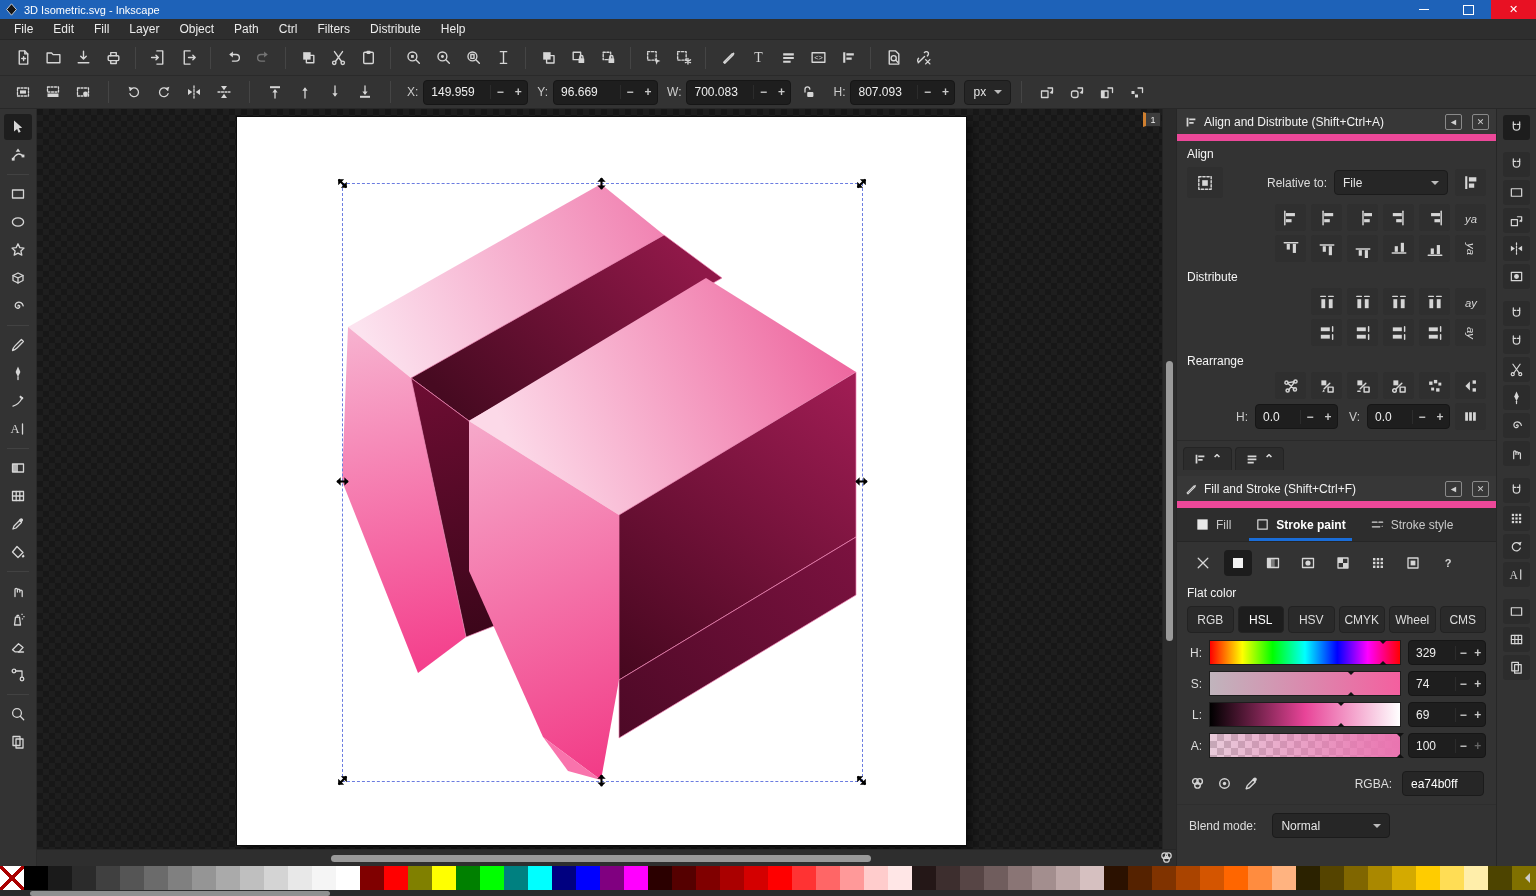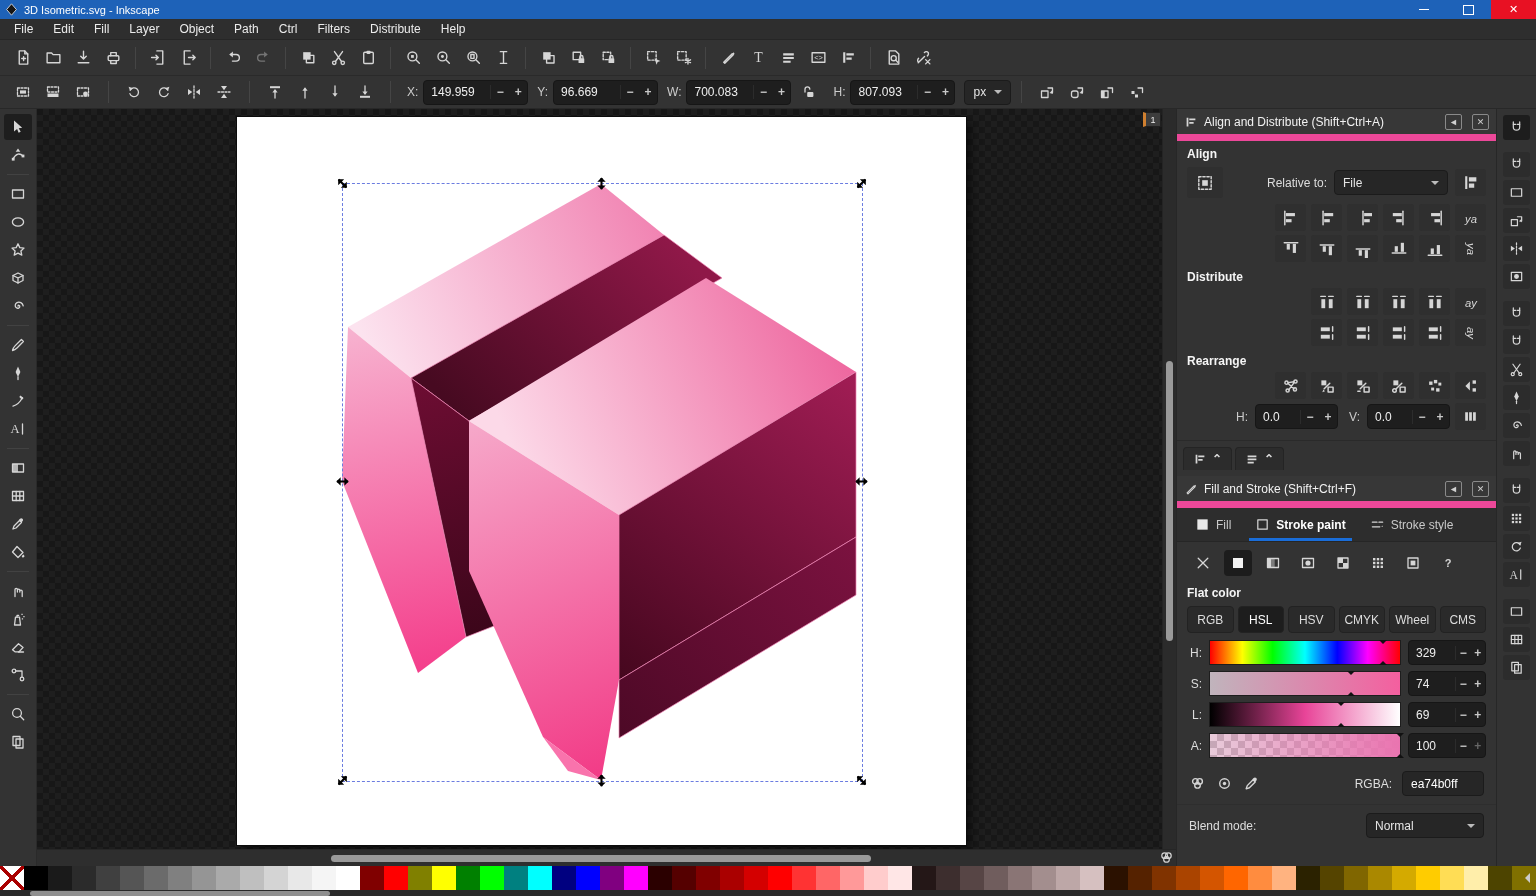--- a/index.html
+++ b/index.html
@@ -49,21 +49,21 @@
   .hscroll{height:16px;background:#2e2e2e;position:relative;border-top:1px solid #262626}
   .hthumb{position:absolute;top:5px;height:7px;border-radius:4px;background:#9a9a9a}
   .badge1{position:absolute;top:3px;right:15px;width:14px;height:13px;background:#3d3d3d;border:1px solid #202020;
      border-left:3px solid #d08030;color:#eee;font-size:9px;display:flex;align-items:center;justify-content:center}
   .cmcorner{position:absolute;right:2px;top:0px}
   
   .dock{width:319px;background:#333;border-left:1px solid #272727;display:flex;flex-direction:column;overflow:hidden}
   .panel-header{height:25px;flex:0 0 auto;display:flex;align-items:center;gap:6px;padding:0 7px;background:#373737;border-bottom:7px solid #ec4899;color:#f2f2f2}
   .panel-header .sp{flex:1}
   .phbtn{width:15px;height:14px;border:1px solid #8a8a8a;border-radius:2px;display:flex;align-items:center;justify-content:center;font-size:9px;color:#cfcfcf;margin-left:4px}
-  .sect{font-weight:bold;color:#f5f5f5;padding:6px 10px 2px}
+  .sect{font-weight:normal;color:#f5f5f5;padding:6px 10px 2px}
   .rrow{display:flex;justify-content:flex-end;align-items:center;gap:5px;padding:2px 10px}
   .abtn{width:31px;height:27px;background:#2f2f2f;border-radius:3px;display:flex;align-items:center;justify-content:center;flex:0 0 auto}
   .bigbtn{width:36px;height:31px;background:#2f2f2f;border-radius:3px;display:flex;align-items:center;justify-content:center}
   .relrow{display:flex;align-items:center;gap:7px;padding:4px 10px}
   .minitabs{display:flex;gap:3px;padding:6px 6px 0;border-top:1px solid #2a2a2a;margin-top:8px}
   .minitab{display:flex;align-items:center;gap:5px;background:#2c2c2c;border:1px solid #242424;border-bottom:none;border-radius:4px 4px 0 0;padding:4px 9px;color:#ddd;font-weight:bold}
   
   .fstabs{display:flex;align-items:center;background:#2d2d2d;border-bottom:1px solid #262626;padding:0 8px;height:33px;gap:4px}
   .fstab{display:flex;align-items:center;gap:6px;padding:0 10px;height:33px;color:#c9c9c9;position:relative}
   .fstab.active{color:#fff;font-weight:bold}
@@ -80,21 +80,21 @@
   .b0{background:linear-gradient(to right,#f00,#ff0 17%,#0f0 33%,#0ff 50%,#00f 67%,#f0f 83%,#f00)}
   .b1{background:linear-gradient(to right,#c0b4bc,#f45f9f)}
   .b2{background:linear-gradient(to right,#000,#e84498 50%,#fff)}
   .b3{background-image:linear-gradient(to right,rgba(234,116,176,.25),rgba(234,116,176,1)),repeating-conic-gradient(#b9b9b9 0% 25%,#e8e8e8 0% 50%);background-size:auto,14px 14px}
   .marker{position:absolute;top:0;bottom:0;width:0}
   .marker::before{content:"";position:absolute;top:-1px;left:-4px;border:4px solid transparent;border-top-color:#111}
   .marker::after{content:"";position:absolute;bottom:-1px;left:-4px;border:4px solid transparent;border-bottom-color:#111}
   .sldval{width:76px;flex:0 0 auto}
   .iconrow{display:flex;align-items:center;gap:10px;padding:10px 12px 6px}
   .rgbabox{background:#262626;border:1px solid #1b1b1b;border-radius:4px;height:23px;display:flex;align-items:center;padding:0 8px;color:#fff;min-width:64px}
-  .blendrow{display:flex;align-items:center;justify-content:space-between;gap:16px;padding:8px 12px;border-top:1px solid #2e2e2e;margin-top:2px}
+  .blendrow{display:flex;align-items:center;justify-content:flex-start;gap:16px;padding:8px 12px;border-top:1px solid #2e2e2e;margin-top:2px}
   
   .snapbar{width:39px;background:#333;border-left:1px solid #272727;display:flex;flex-direction:column;align-items:center;padding-top:6px}
   .snbtn{width:27px;height:25px;background:#2c2c2c;border-radius:3px;display:flex;align-items:center;justify-content:center;margin-bottom:3px}
   .snbtn.active{background:#1d1d1d}
   .sngap{height:9px}
   
   .palette{height:24px;display:flex;overflow:hidden;background:#2b2b2b;position:relative}
   .sw{width:24px;height:24px;flex:0 0 auto}
   .sw.none{background:
      linear-gradient(45deg,transparent 44%,#a00 44% 56%,transparent 56%),

